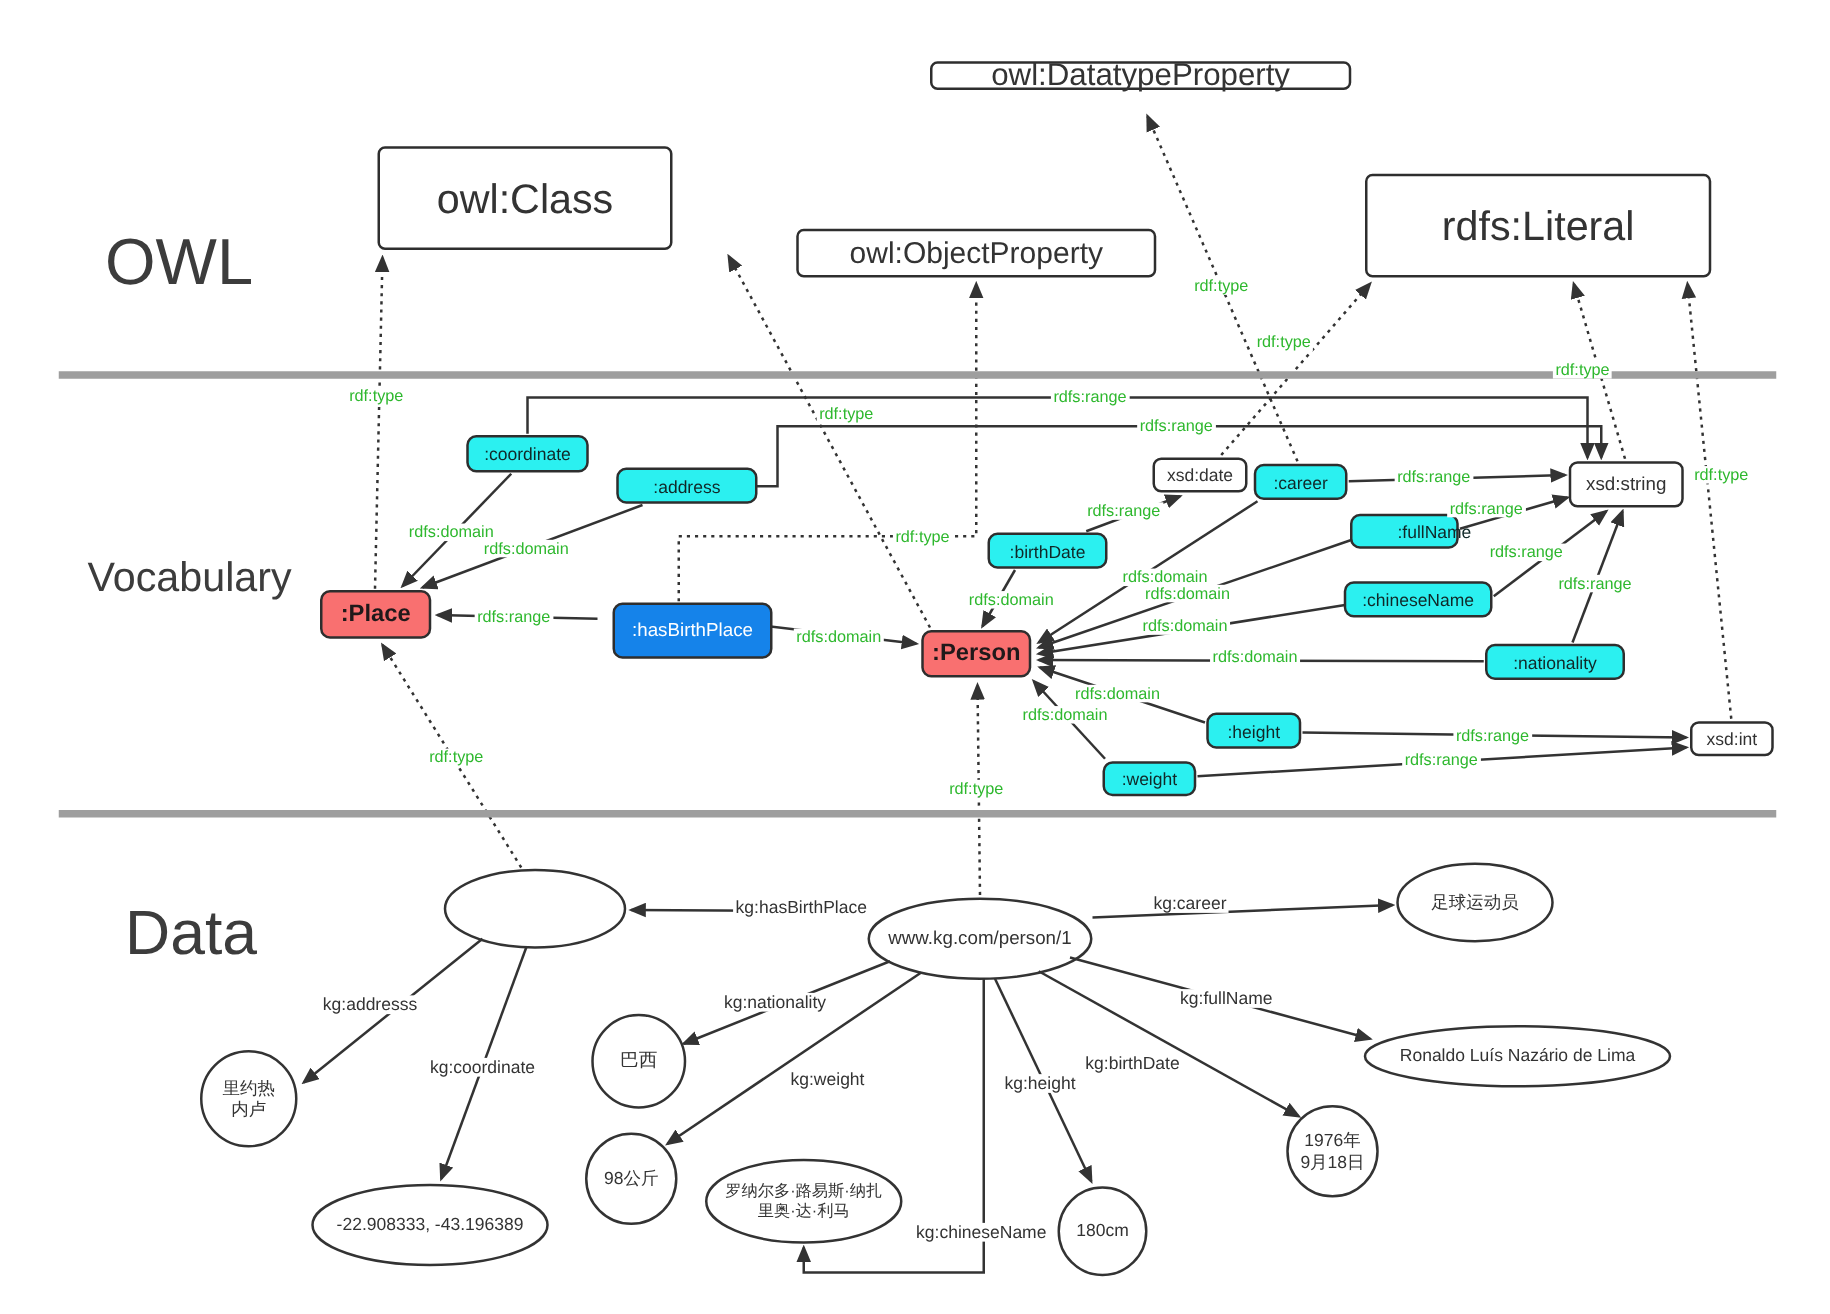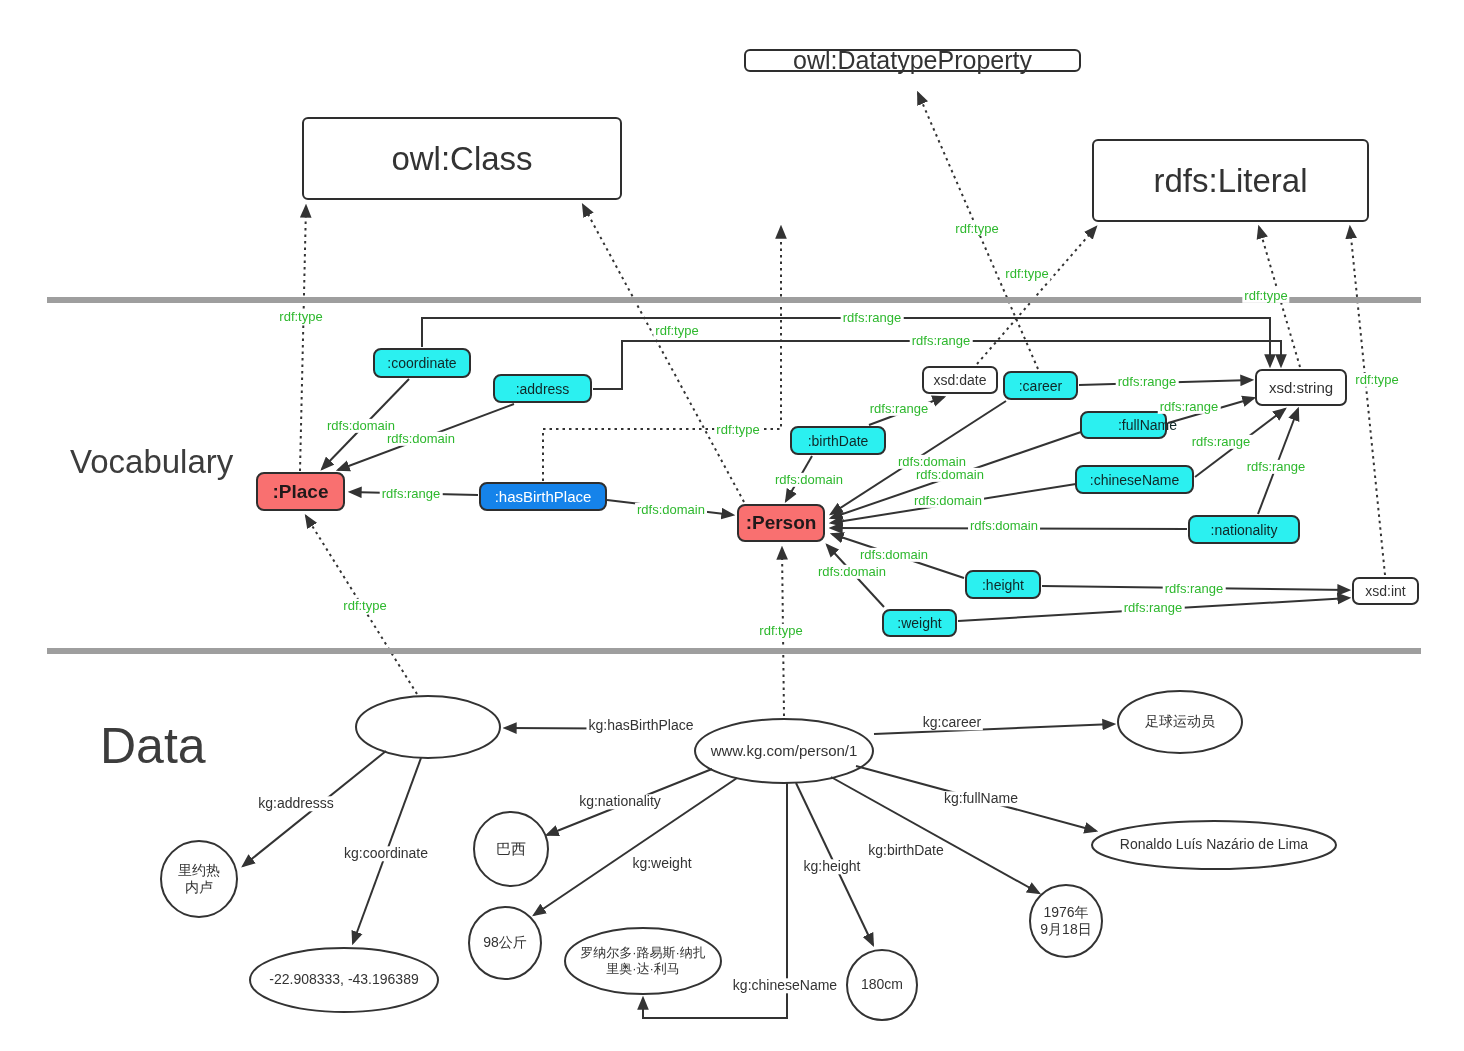--- a/index.html
+++ b/index.html
@@ -93,42 +93,44 @@
       <line x1="856" y1="766" x2="1096" y2="831"></line>
       <polyline points="787,783 787,1018 643,1018 643,998"></polyline>
       <line x1="386" y1="751" x2="243" y2="866"></line>
       <line x1="421" y1="758" x2="353" y2="943"></line>
     </g>
   </svg>
 
   <div class="divider" style="top:297px;"></div>
   <div class="divider" style="top:648px;"></div>
 
+  <div class="section-label" style="left:84px;top:180px;font-size:52px;">OWL</div>
   <div class="section-label" style="left:70px;top:443px;font-size:33px;">Vocabulary</div>
   <div class="section-label" style="left:100px;top:717px;font-size:50px;">Data</div>
 
-  <div class="box" style="left:302px;top:117px;width:320px;height:83px;font-size:33px;">owl:Class</div>
+  <div class="box" style="left:302px;top:117px;width:236px;height:83px;font-size:33px;">owl:Class</div>
   <div class="box" style="left:744px;top:49px;width:337px;height:23px;font-size:25px;">owl:DatatypeProperty</div>
+  <div class="box" style="left:637px;top:183px;width:288px;height:39px;font-size:24px;">owl:ObjectProperty</div>
   <div class="box" style="left:1092px;top:139px;width:277px;height:83px;font-size:33px;">rdfs:Literal</div>
 
   <div class="box cyan" style="left:373px;top:348px;width:98px;height:30px;">:coordinate</div>
-  <div class="box cyan" style="left:493px;top:374px;width:99px;height:29px;">:address</div>
+  <div class="box cyan" style="left:493px;top:374px;width:113px;height:29px;">:address</div>
   <div class="box white-dt" style="left:922px;top:366px;width:76px;height:28px;">xsd:date</div>
   <div class="box cyan" style="left:1003px;top:371px;width:75px;height:29px;">:career</div>
   <div class="box white-dt" style="left:1255px;top:369px;width:92px;height:37px;font-size:15px;">xsd:string</div>
   <div class="box cyan" style="left:790px;top:426px;width:96px;height:29px;">:birthDate</div>
   <div class="box cyan" style="left:1080px;top:411px;width:87px;height:28px;padding-left:48px;">:fullName</div>
   <div class="box cyan" style="left:1075px;top:465px;width:119px;height:29px;">:chineseName</div>
   <div class="box cyan" style="left:1188px;top:515px;width:112px;height:29px;">:nationality</div>
   <div class="box cyan" style="left:965px;top:570px;width:76px;height:29px;">:height</div>
   <div class="box cyan" style="left:882px;top:609px;width:75px;height:28px;">:weight</div>
   <div class="box white-dt" style="left:1352px;top:577px;width:67px;height:28px;">xsd:int</div>
   <div class="box red" style="left:256px;top:472px;width:89px;height:39px;">:Place</div>
   <div class="box red" style="left:737px;top:504px;width:88px;height:38px;">:Person</div>
-  <div class="box blue" style="left:479px;top:482px;width:128px;height:29px;">:hasBirthPlace</div>
+  <div class="box blue" style="left:490px;top:482px;width:128px;height:45px;">:hasBirthPlace</div>
 
   <div class="ell-text" style="left:695px;top:719px;width:178px;height:64px;font-size:15px;">www.kg.com/person/1</div>
   <div class="ell-text" style="left:1118px;top:691px;width:124px;height:62px;font-size:14px;">足球运动员</div>
   <div class="ell-text" style="left:1092px;top:821px;width:244px;height:48px;font-size:14px;">Ronaldo Luís Nazário de Lima</div>
   <div class="ell-text" style="left:1030px;top:885px;width:72px;height:72px;font-size:14px;">1976年
 9月18日</div>
   <div class="ell-text" style="left:847px;top:950px;width:70px;height:70px;font-size:14px;text-align:right;">180cm</div>
   <div class="ell-text" style="left:565px;top:928px;width:156px;height:66px;font-size:13px;">罗纳尔多·路易斯·纳扎
 里奥·达·利马</div>
   <div class="ell-text" style="left:469px;top:907px;width:72px;height:72px;font-size:14px;">98公斤</div>

